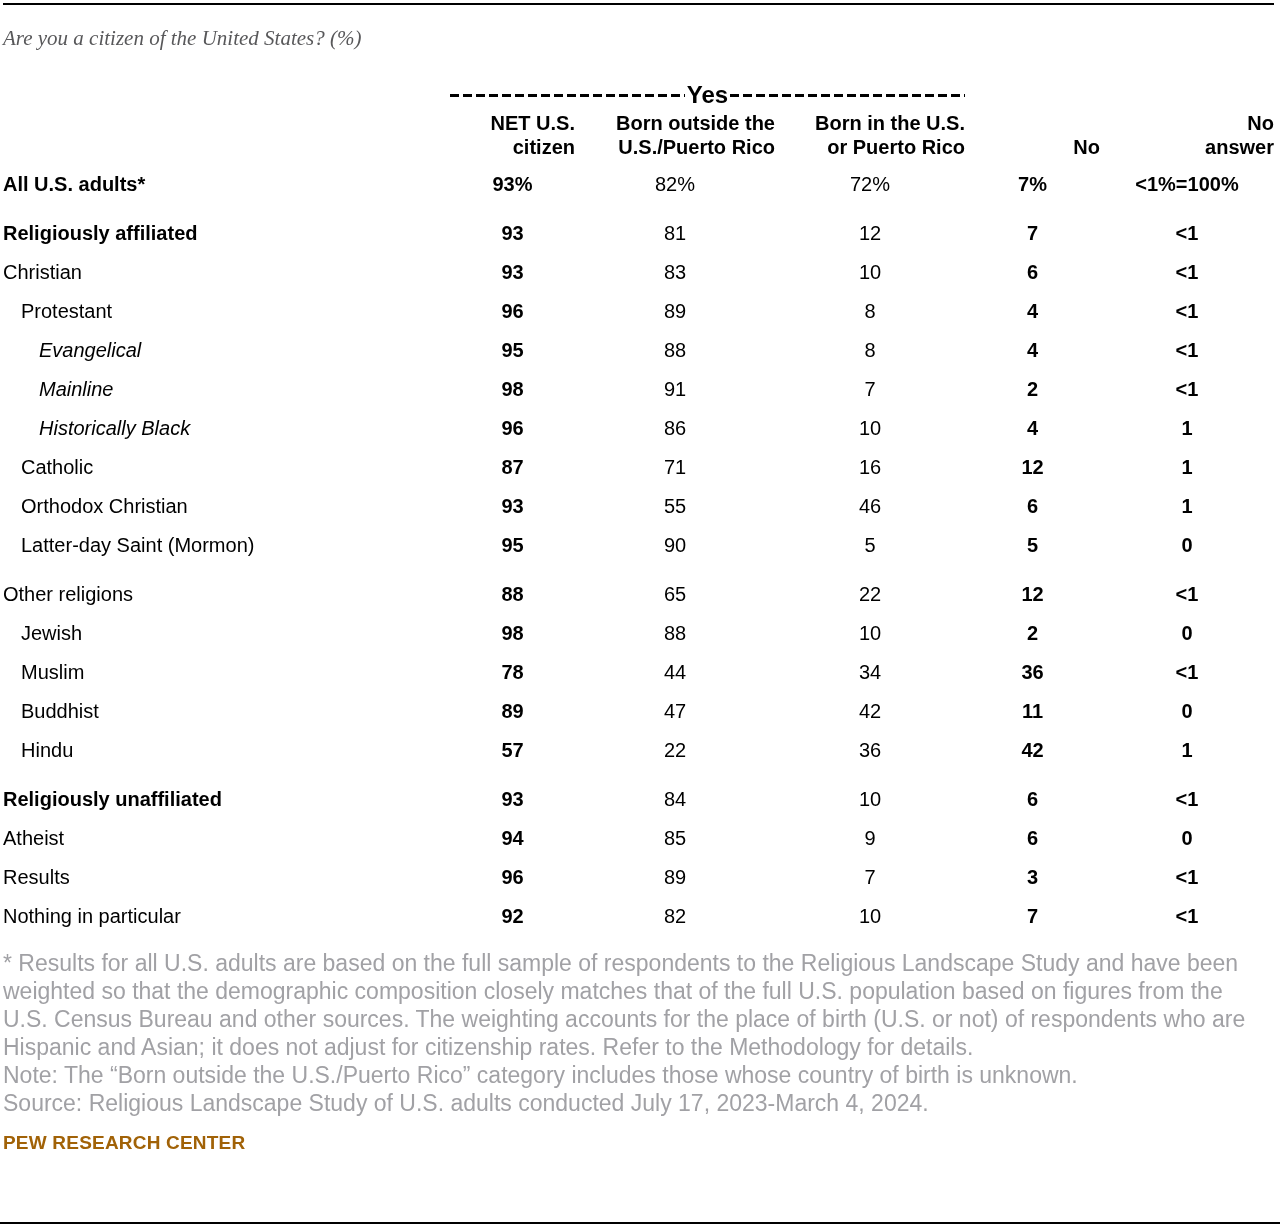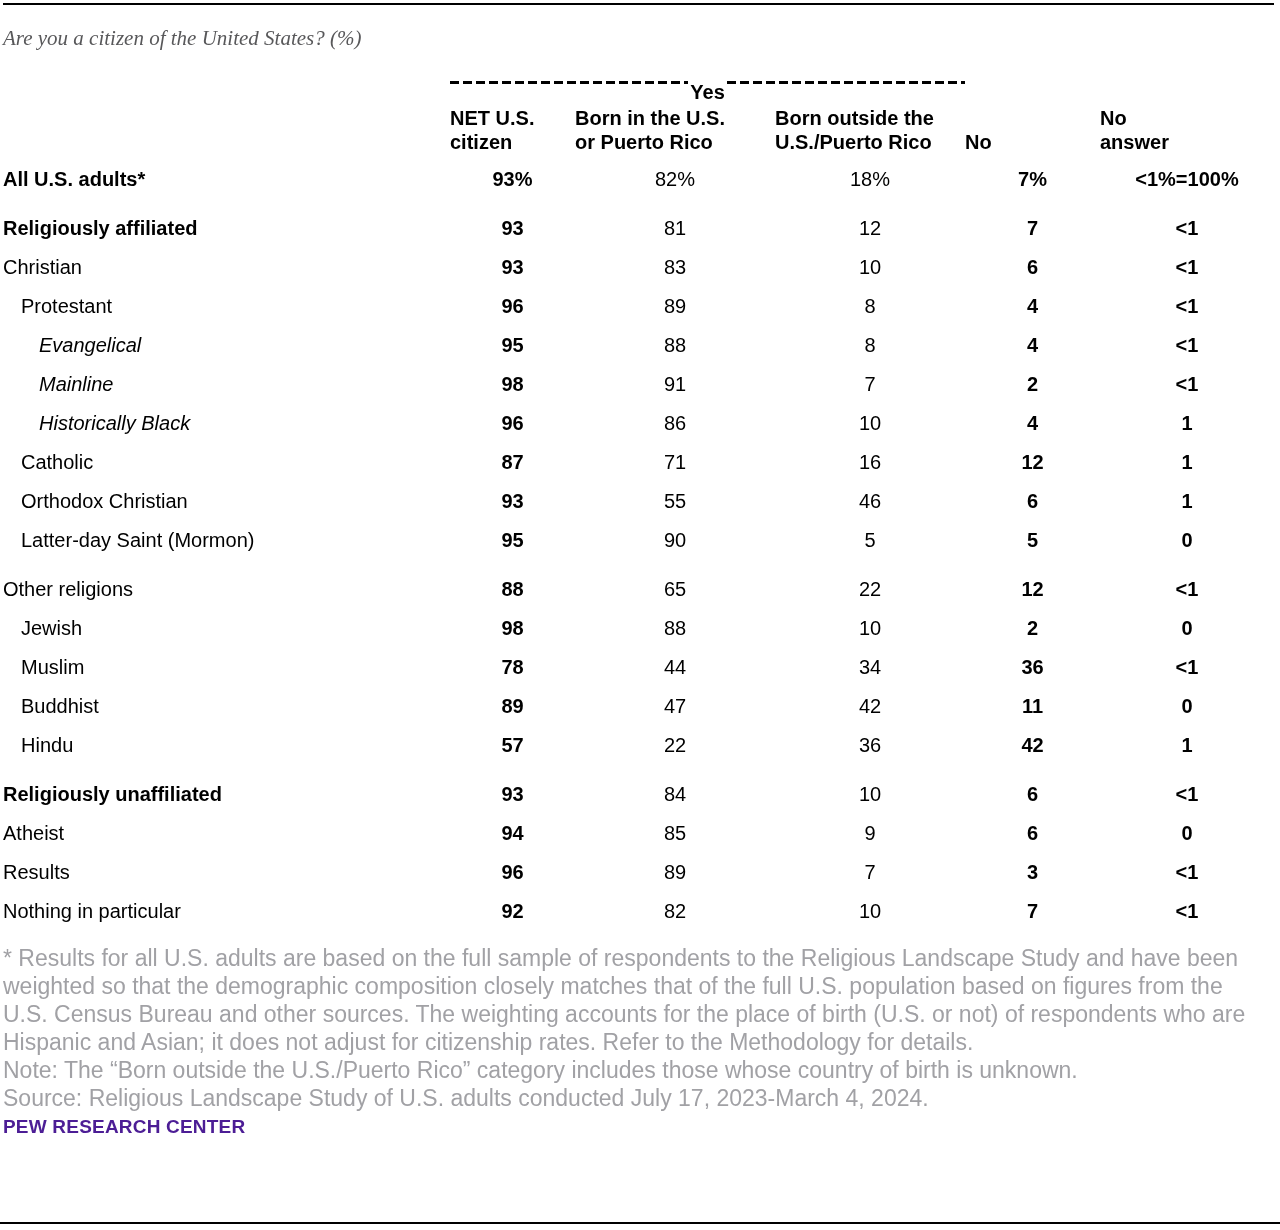--- a/index.html
+++ b/index.html
@@ -12,49 +12,49 @@
   .rule-bottom{position:absolute;left:0;right:0;bottom:6px;height:2px;background:#000;}
   .title{
     font-size:28px;font-weight:bold;margin:23px 0 0 0;
     letter-spacing:-0.5px;white-space:nowrap;
   }
   .subtitle{
     font-family:Liberation Serif, serif;font-style:italic;
     font-size:21px;color:#58585a;margin-top:21px;
   }
   .yes-row{
-    display:flex;align-items:flex-start;gap:2px;
+    display:flex;align-items:center;gap:2px;
     margin:30px 0 2px 447px;width:515px;
-    font-weight:bold;font-size:20px;
+    font-weight:bold;font-size:24px;
   }
   .yes-dash{
     flex:1;height:3px;
     background:repeating-linear-gradient(90deg,#000 0 9px,transparent 9px 13px);
   }
   .grid{
     display:grid;
     grid-template-columns:447px 125px 200px 190px 135px 174px;
   }
   .hdr{align-items:end;font-weight:bold;font-size:20px;line-height:24px;}
-  .hdr .hc{text-align:left;}
+  .hdr .hc{text-align:right;}
   .rows{margin-top:6px;}
   .row{height:39px;align-items:center;font-size:20px;}
   .row .lbl{white-space:nowrap;}
   .c{text-align:center;}
   .b{font-weight:bold;}
   .it{font-style:italic;}
   .i1{padding-left:18px;}
   .i2{padding-left:36px;}
   .gap{margin-top:10px;}
   .notes{
     color:#a1a1a5;font-size:23px;line-height:28px;
     margin-top:13px;width:1262px;
   }
   .notes p{margin:0;}
-  .brand{font-weight:bold;font-size:19px;letter-spacing:0.2px;margin-top:4px;color:#4c1d95;}
+  .brand{font-weight:bold;font-size:19px;letter-spacing:0.2px;margin-top:15px;color:#a16207;}
 </style>
 </head>
 <body>
 
 <div class="page">
 
   <div class="rule-top"></div>
 
   <div class="subtitle">Are you a citizen of the United States? (%)</div>
 
@@ -64,43 +64,43 @@
     <div class="yes-dash"></div>
   </div>
 
   <div class="grid hdr">
     <div></div>
     <div class="hc">
       <div>NET U.S.</div>
       <div>citizen</div>
     </div>
     <div class="hc">
+      <div>Born outside the</div>
+      <div>U.S./Puerto Rico</div>
+    </div>
+    <div class="hc">
       <div>Born in the U.S.</div>
       <div>or Puerto Rico</div>
-    </div>
-    <div class="hc">
-      <div>Born outside the</div>
-      <div>U.S./Puerto Rico</div>
     </div>
     <div class="hc">
       <div>No</div>
     </div>
     <div class="hc">
       <div>No</div>
       <div>answer</div>
     </div>
   </div>
 
   <div class="rows">
 
     <div class="grid row">
       <div class="lbl b">All U.S. adults*</div>
       <div class="c b">93%</div>
       <div class="c">82%</div>
-      <div class="c">18%</div>
+      <div class="c">72%</div>
       <div class="c b">7%</div>
       <div class="c b">&lt;1%=100%</div>
     </div>
 
     <div class="grid row gap">
       <div class="lbl b">Religiously affiliated</div>
       <div class="c b">93</div>
       <div class="c">81</div>
       <div class="c">12</div>
       <div class="c b">7</div>

